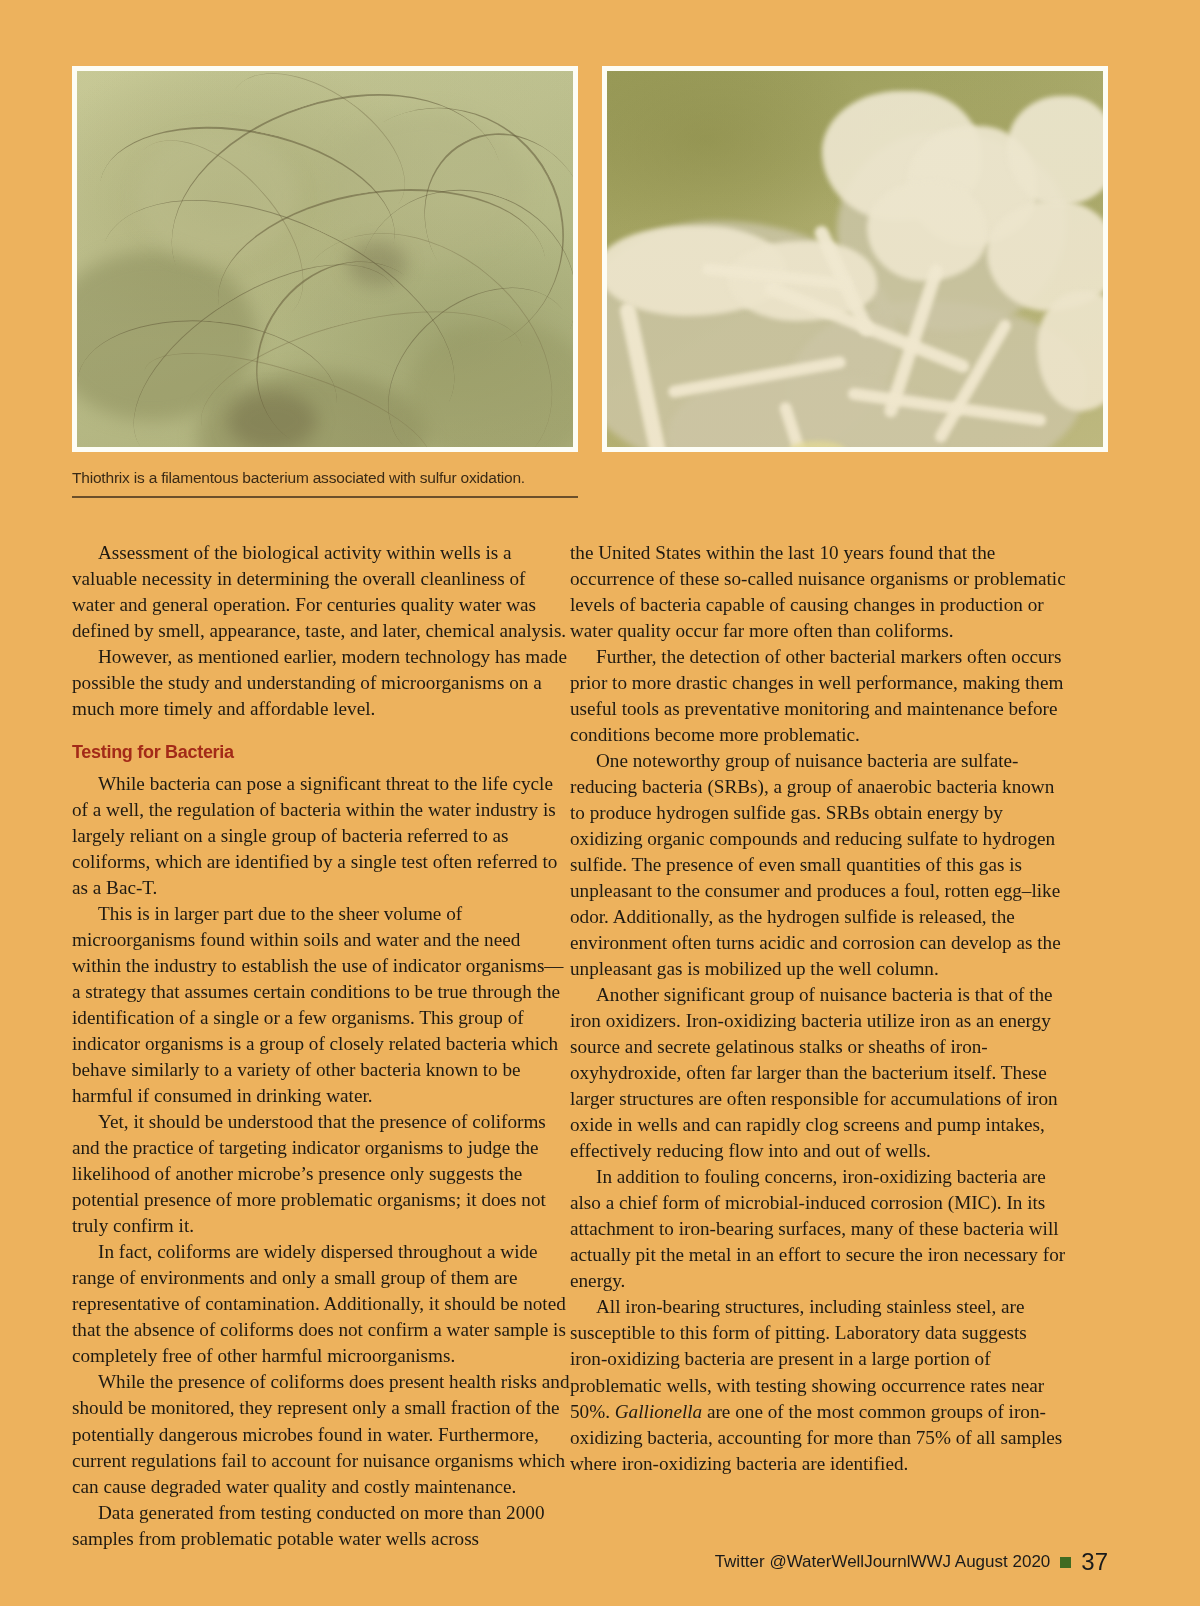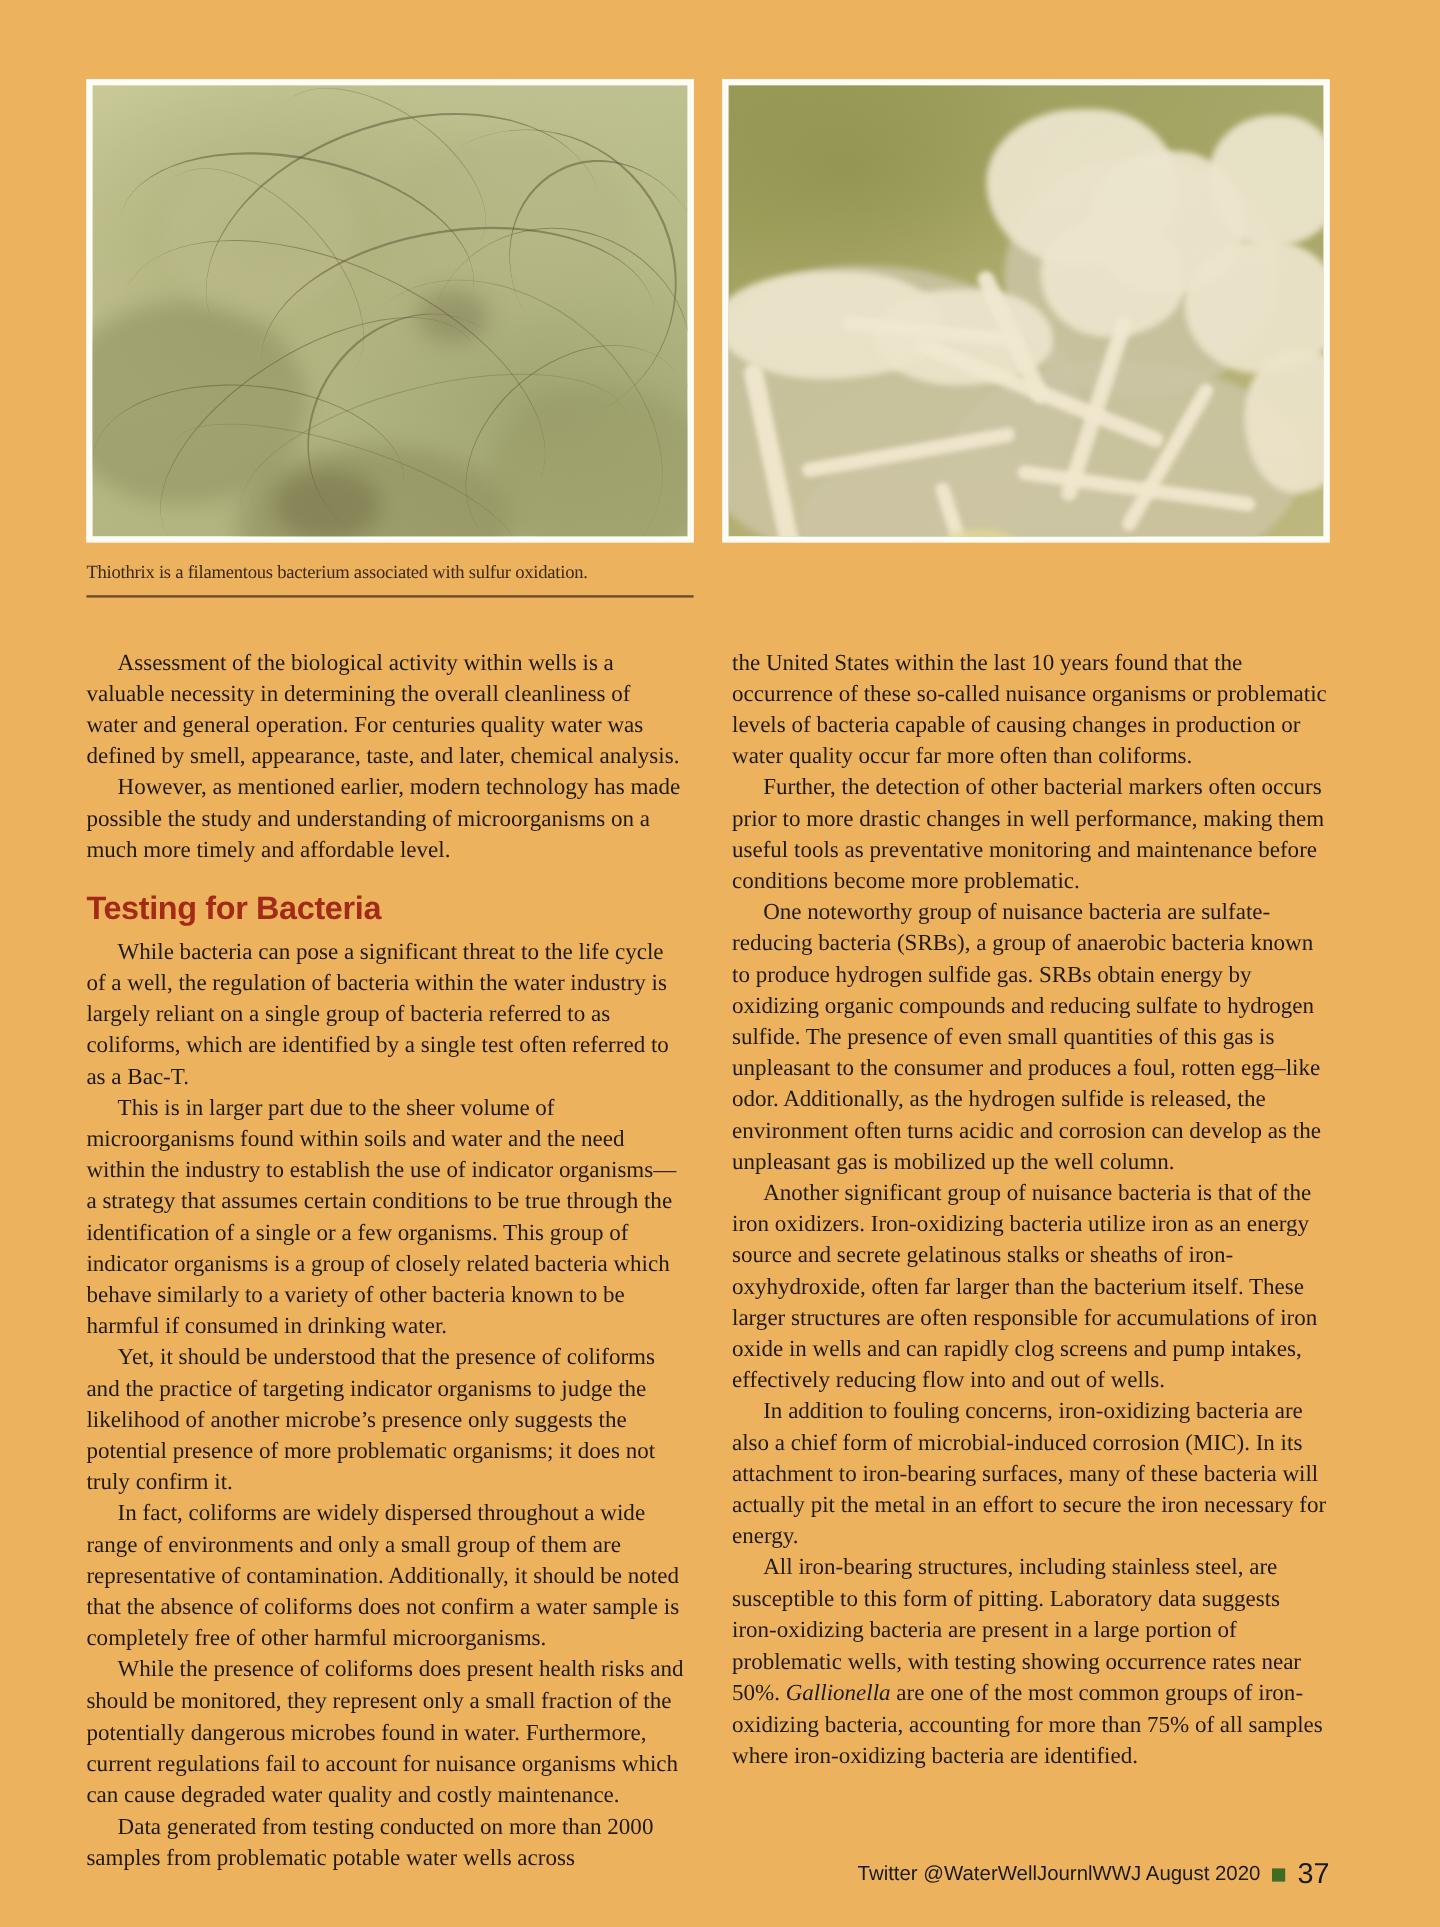--- a/index.html
+++ b/index.html
@@ -112,21 +112,21 @@
     left: 72px;
     top: 468px;
     width: 1036px;
     display: flex;
     justify-content: space-between;
   }
   .caption-col {
     width: 506px;
   }
   .caption {
-    font-family: Liberation Serif, serif;
+    font-family: Liberation Sans, sans-serif;
     font-size: 15.5px;
     line-height: 1.25;
     color: #3a2a16;
     letter-spacing: -0.2px;
     white-space: nowrap;
   }
   .caption .it { font-style: italic; }
   .cap-rule {
     margin-top: 9px;
     height: 1.5px;
@@ -134,41 +134,41 @@
     width: 100%;
   }
 
   
   .columns {
     position: absolute;
     left: 72px;
     top: 540px;
     width: 1036px;
     display: flex;
-    justify-content: space-between;
+    justify-content: flex-start;
   }
   .col {
     width: 498px;
   }
   .col p {
     margin: 0;
     font-family: "Liberation Serif", serif;
     font-size: 19.2px;
     line-height: 1.355;
     color: #1f1a12;
     text-indent: 26px;
     text-align: left;
     hyphens: none;
   }
   .col p.no-indent { text-indent: 0; }
   .col p .it { font-style: italic; }
 
   h2.section-head {
     font-family: "Liberation Sans", sans-serif;
-    font-size: 27px;
+    font-size: 18px;
     font-weight: bold;
     color: #a32a18;
     margin: 20px 0 8px 0;
     letter-spacing: -0.3px;
   }
 
   .continues {
     margin-top: 16px;
     font-family: "Liberation Sans", sans-serif;
     font-size: 17px;

